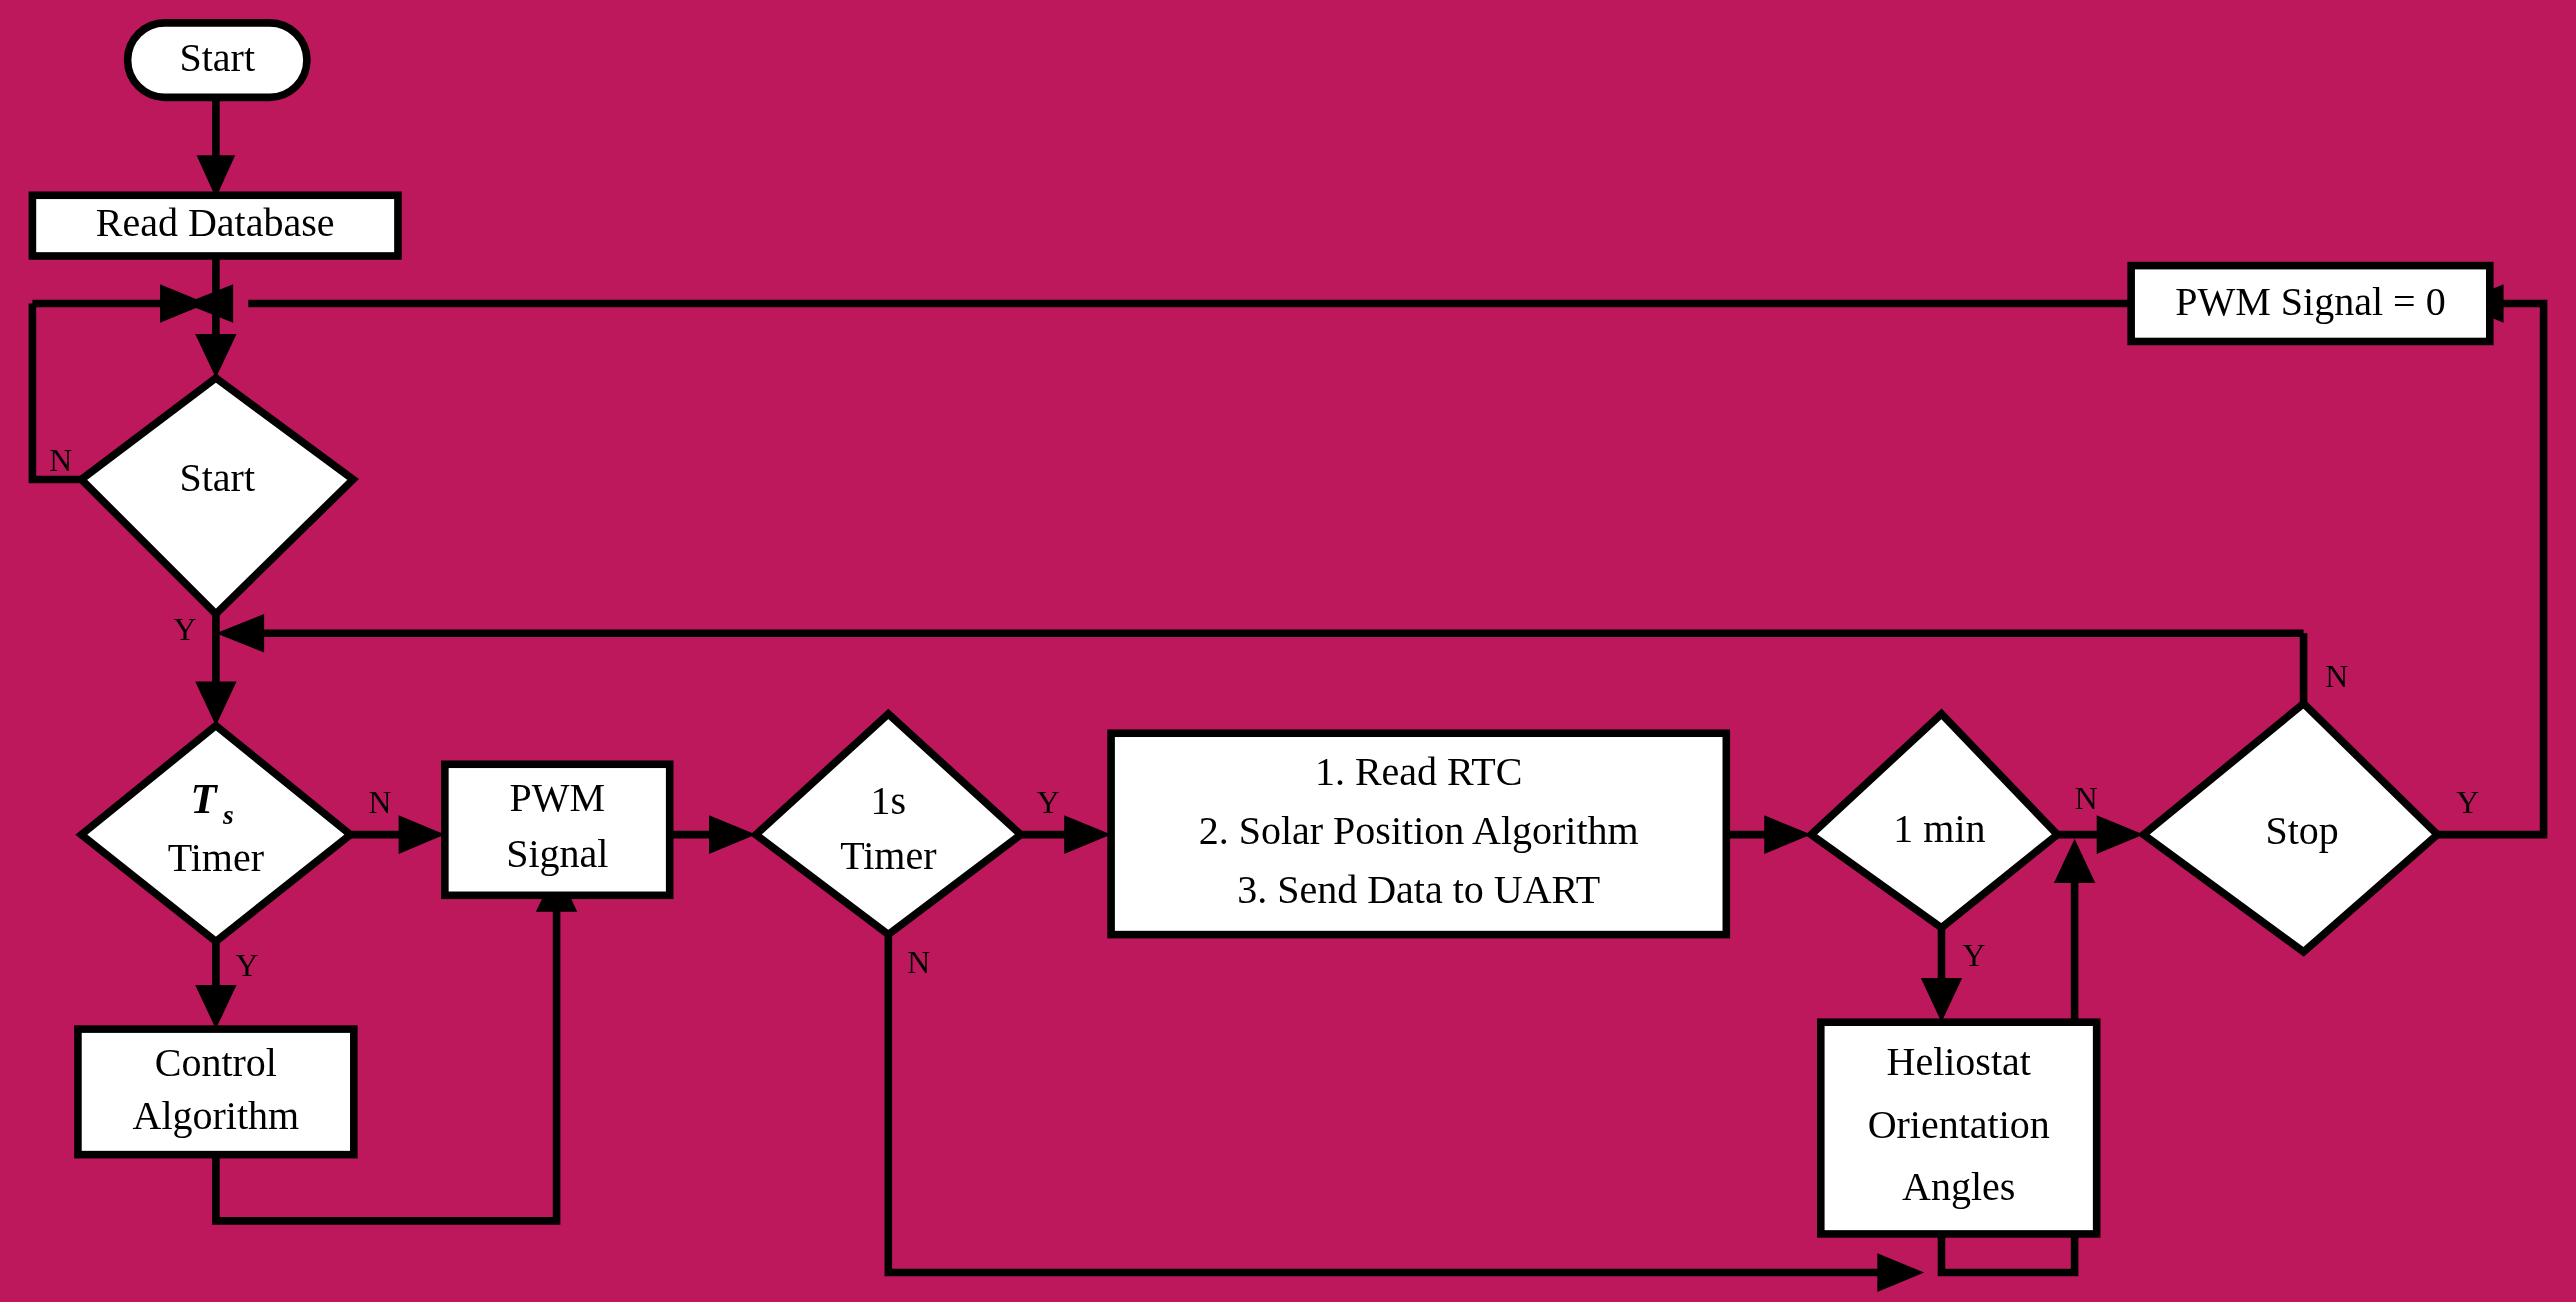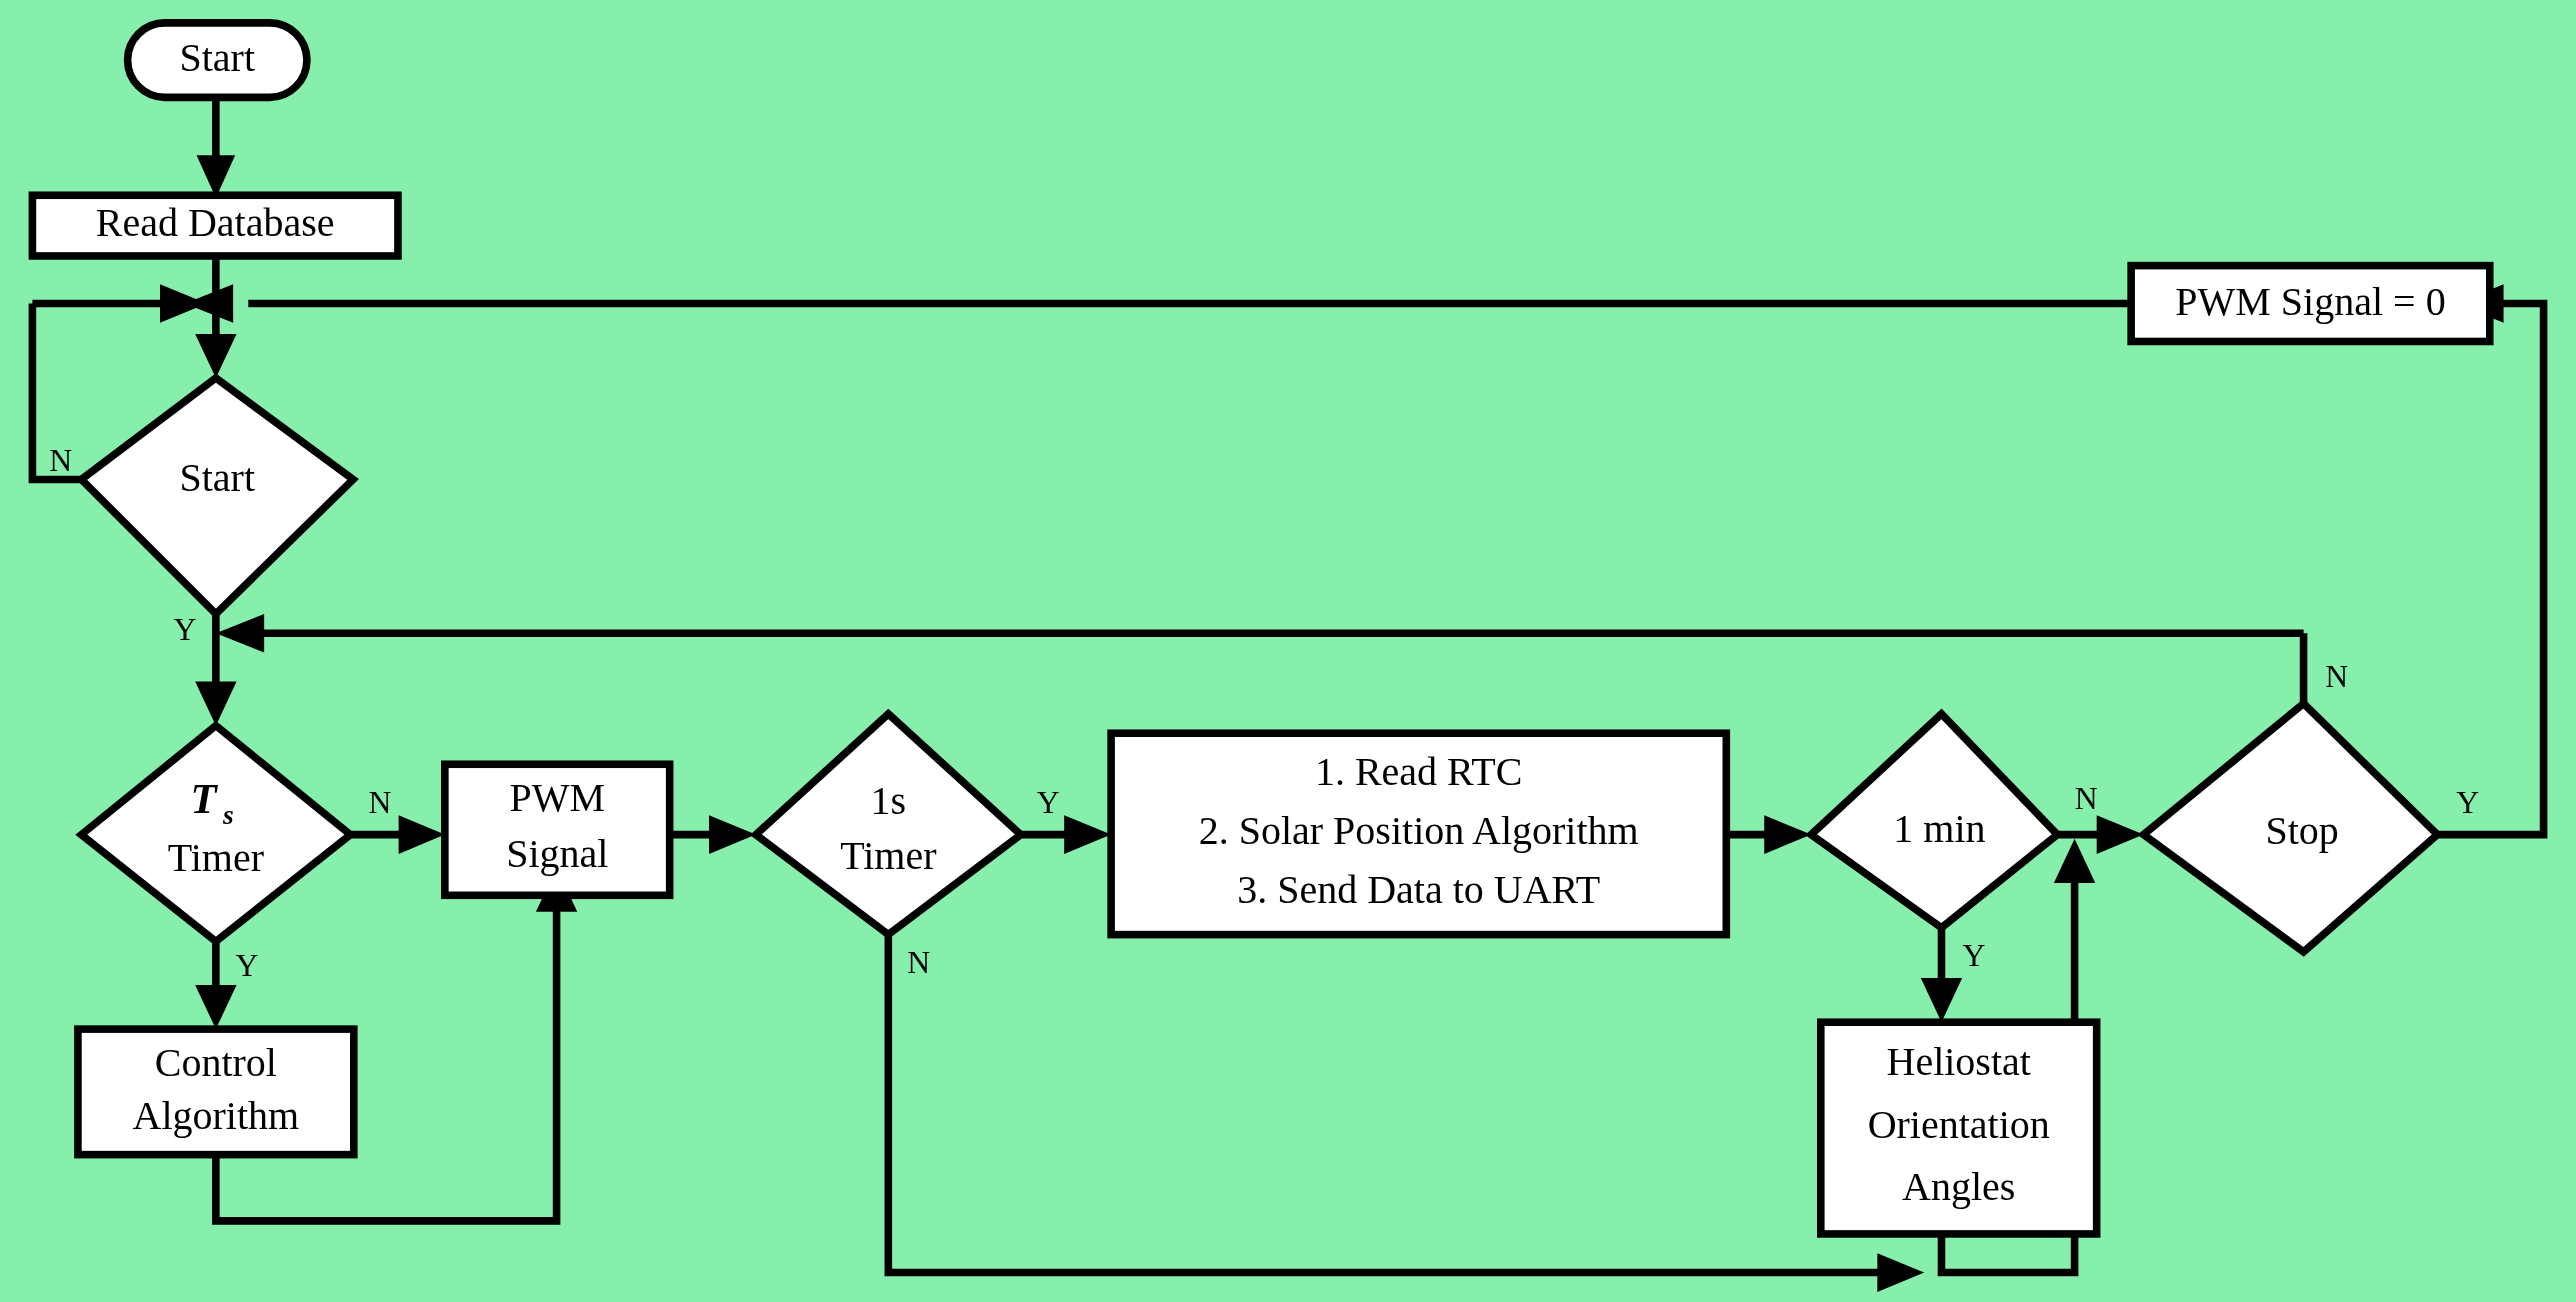--- a/index.html
+++ b/index.html
@@ -4,21 +4,21 @@
 <style>
   html, body {
     margin: 0;
     padding: 0;
     background: #ffffff;
   }
   #canvas {
     position: relative;
     width: 2576px;
     height: 1303px;
-    background: #86efac;
+    background: #be185d;
     font-family: "Liberation Serif", "DejaVu Serif", serif;
   }
   svg.flow {
     position: absolute;
     top: 0;
     left: 0;
     width: 2576px;
     height: 1303px;
   }
   .shape-stroke {

